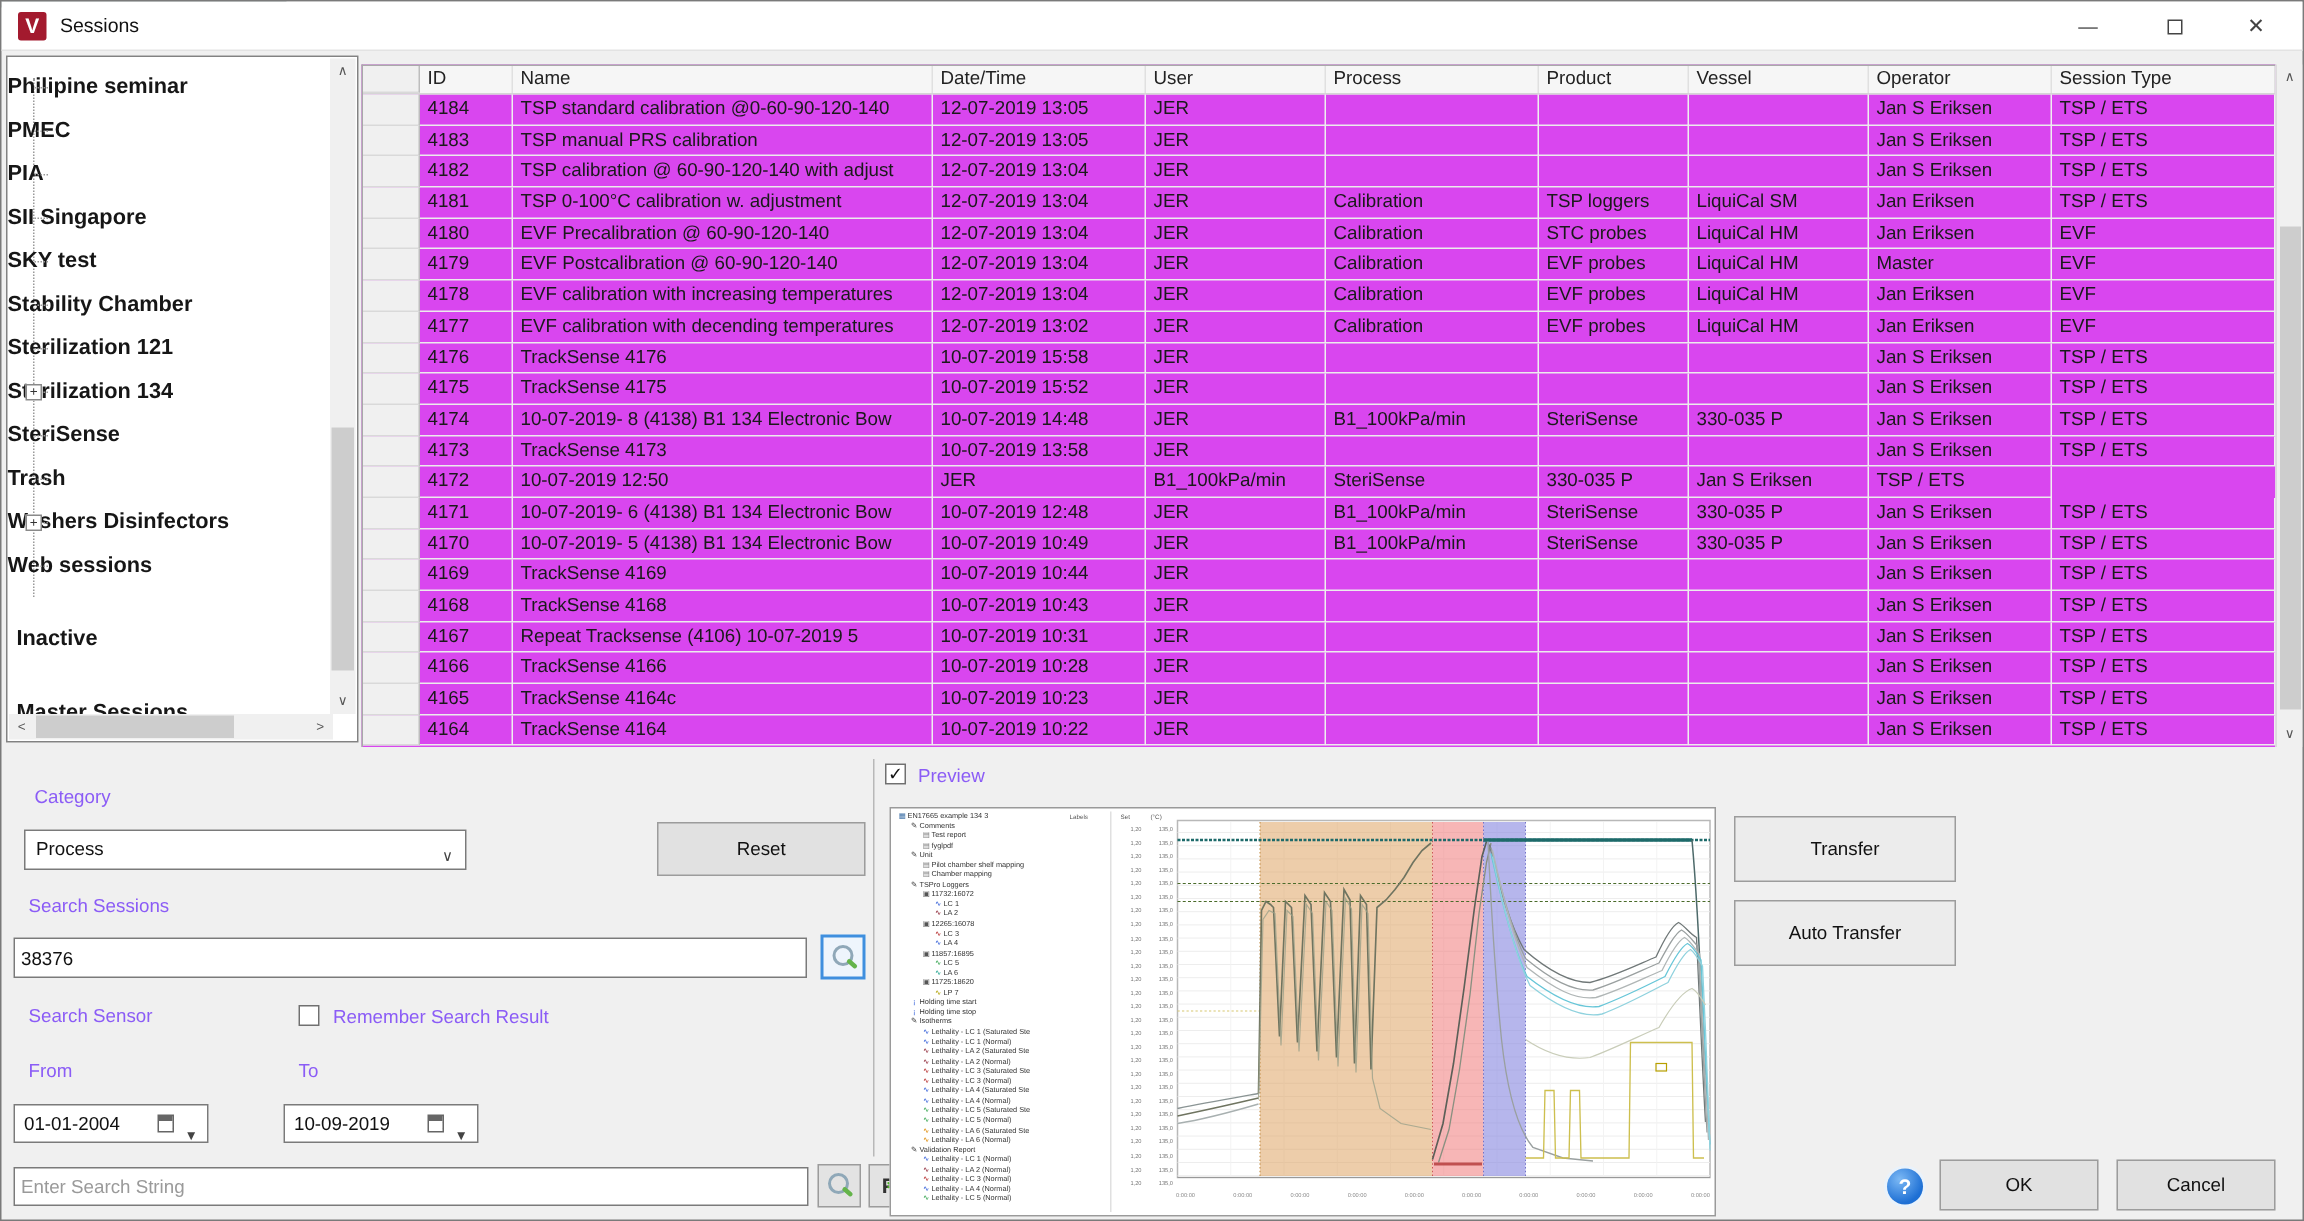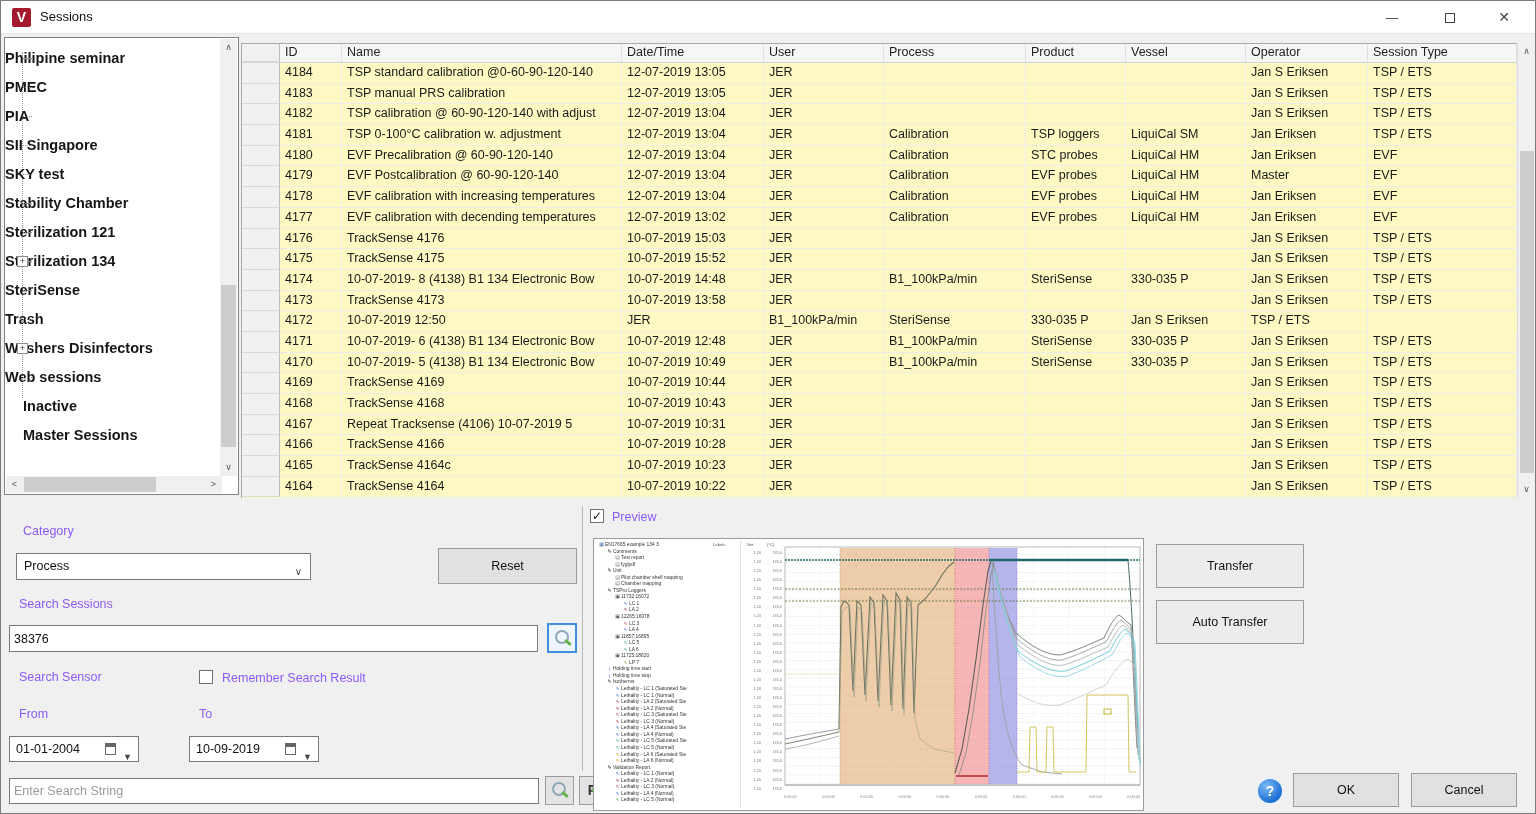--- a/index.html
+++ b/index.html
@@ -19,26 +19,26 @@
   
   .tree-panel{position:absolute;left:3px;top:36px;width:235px;height:458px;background:#fff;border:1px solid #828282;overflow:hidden;}
   .tree-scroll-v{position:absolute;right:1px;top:1px;width:17px;height:437px;background:#f0f0f0;}
   .tree-scroll-h{position:absolute;left:1px;bottom:1px;height:17px;width:216px;background:#f0f0f0;}
   .sb-arrow{position:absolute;color:#555;font-size:9px;text-align:center;width:17px;height:17px;line-height:17px;}
   .sb-thumb{position:absolute;background:#cdcdcd;}
   .tree-items{position:absolute;left:0;top:6px;width:216px;}
   .tree-vline{position:absolute;left:17px;top:14px;height:346px;border-left:1px dotted #9a9a9a;}
   .tree-item{position:relative;height:29px;line-height:29px;font-weight:bold;font-size:14.5px;color:#161616;white-space:nowrap;}
   .tree-item:not(.root)::before{content:"";position:absolute;left:18px;top:14px;width:9px;border-top:1px dotted #9a9a9a;}
-  .tree-item.root{padding-left:18px;}
+  .tree-item.root{padding-left:6px;margin-top:20px;}
   .tree-item.root::before{display:none;}
   .expander{position:absolute;left:12px;top:9px;width:11px;height:11px;border:1px solid #8a8a8a;background:#fff;color:#333;
     font-weight:normal;font-size:9px;line-height:9px;text-align:center;z-index:2;}
   
-  .table-region{position:absolute;left:240px;top:42px;width:1276px;height:455px;background:#fef9c3;border-left:1px solid #a9a9a9;border-top:1px solid #a9a9a9;overflow:hidden;}
+  .table-region{position:absolute;left:240px;top:42px;width:1276px;height:455px;background:#d946ef;border-left:1px solid #a9a9a9;border-top:1px solid #a9a9a9;overflow:hidden;}
   .cols{display:grid;grid-template-columns:38px 62px 280px 142px 120px 142px 100px 120px 122px minmax(0,1fr);}
   .thead{height:19px;background:#f6f6f6;border-bottom:1px solid #d5d5d5;}
   .thcell{font-size:12.5px;color:#222;padding:1px 0 0 5px;border-right:1px solid #e0e0e0;white-space:nowrap;overflow:hidden;}
   .trow{height:20.7px;}
   .tcell{font-size:12.5px;color:#1a1a1a;padding:2px 0 0 5px;border-right:1px solid #efefef;border-bottom:1px solid #ececec;white-space:nowrap;overflow:hidden;}
   .rowsel{background:#f0f0f0;border-right:1px solid #bdbdbd;border-bottom:1px solid #d9d9d9;}
   .table-scroll{position:absolute;left:1516px;top:42px;width:18px;height:455px;background:#f0f0f0;border-left:1px solid #dcdcdc;}
   
   .lbl{position:absolute;font-size:12.5px;color:#8b5cf6;white-space:nowrap;}
   .combo{position:absolute;background:#fff;border:1px solid #7a7a7a;font-size:12.5px;color:#111;}
@@ -225,21 +225,21 @@
           <div class="tcell">Calibration</div>
           <div class="tcell">EVF probes</div>
           <div class="tcell">LiquiCal HM</div>
           <div class="tcell">Jan Eriksen</div>
           <div class="tcell">EVF</div>
         </div>
         <div class="cols trow">
           <div class="tcell rowsel"></div>
           <div class="tcell">4176</div>
           <div class="tcell">TrackSense 4176</div>
-          <div class="tcell">10-07-2019 15:03</div>
+          <div class="tcell">10-07-2019 15:58</div>
           <div class="tcell">JER</div>
           <div class="tcell"></div>
           <div class="tcell"></div>
           <div class="tcell"></div>
           <div class="tcell">Jan S Eriksen</div>
           <div class="tcell">TSP / ETS</div>
         </div>
         <div class="cols trow">
           <div class="tcell rowsel"></div>
           <div class="tcell">4175</div>

